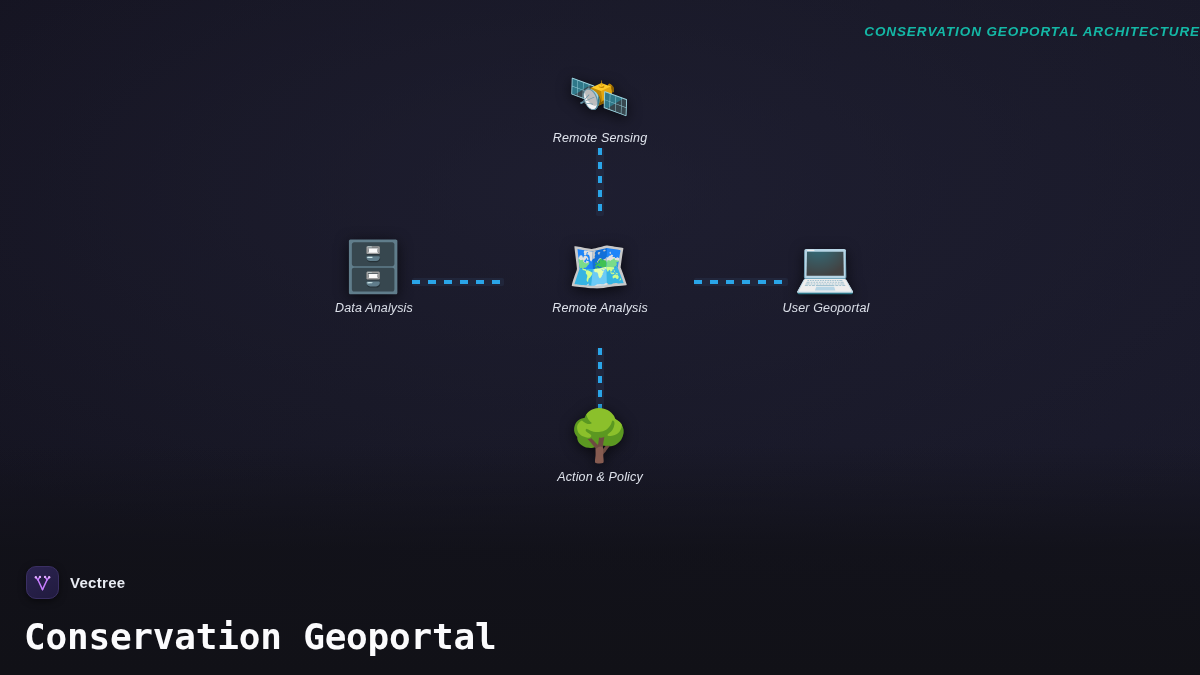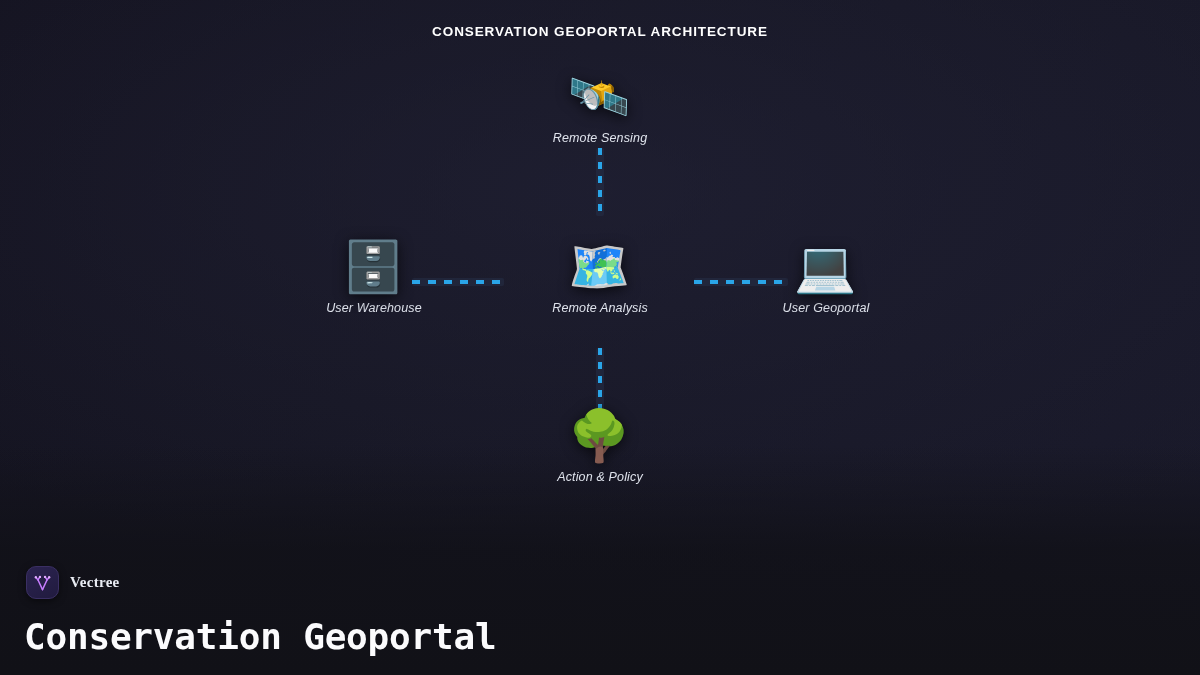--- a/index.html
+++ b/index.html
@@ -27,26 +27,27 @@
     background:radial-gradient(120% 95% at 50% 28%, rgba(36,36,58,.55) 0%, rgba(20,19,32,0) 62%);
   }
   .bg-floor{
     position:absolute; left:0; right:0; bottom:0; height:230px;
     background:linear-gradient(to bottom, rgba(14,13,20,0) 0%, rgba(16,16,22,.75) 45%, #111117 100%);
   }
 
   
   .diagram-title{
     position:absolute; top:24px; left:0; right:0;
-    text-align:center;
+    text-align:right;
     font-size:13.5px;
     font-weight:bold;
     letter-spacing:.9px;
-    color:#ffffff;
+    color:#14b8a6;
     text-transform:uppercase;
+    font-style:italic;
   }
 
   
   .canvas{ position:absolute; inset:0; }
 
   
   .node{
     position:absolute;
     width:160px;
     margin-left:-80px;
@@ -113,21 +114,21 @@
   }
   .brand-mark{
     width:33px; height:33px;
     border-radius:10px;
     background:linear-gradient(150deg,#2b2350 0%,#211b3f 100%);
     border:1px solid #3a2f63;
     display:flex; align-items:center; justify-content:center;
     box-shadow:0 2px 7px rgba(0,0,0,.5);
   }
   .brand-name{
-    font-family:Liberation Serif, serif;
+    font-family:Liberation Sans, sans-serif;
     font-size:15px;
     font-weight:bold;
     color:#e9ecf3;
     letter-spacing:.3px;
   }
   .page-title{
     position:absolute;
     left:24px; bottom:18px;
     font-family:"DejaVu Sans Mono", monospace;
     font-size:36px;
@@ -159,21 +160,21 @@
     <div class="link vertical" style="left: 600px; top: 148px; height: 68px;"></div>
     <div class="link horizontal" style="left: 412px; top: 282px; width: 92px;"></div>
     <div class="link horizontal" style="left: 694px; top: 282px; width: 94px;"></div>
     <div class="link vertical" style="left: 600px; top: 348px; height: 62px;"></div>
     <div class="node" style="left: 600px; top: 69px;">
       <span class="node-icon">🛰️</span>
       <span class="node-label">Remote Sensing</span>
     </div>
     <div class="node" style="left: 374px; top: 239px;">
       <span class="node-icon">🗄️</span>
-      <span class="node-label">User Warehouse</span>
+      <span class="node-label">Data Analysis</span>
     </div>
     <div class="node" style="left: 600px; top: 239px;">
       <span class="node-icon">🗺️</span>
       <span class="node-label">Remote Analysis</span>
     </div>
     <div class="node" style="left: 826px; top: 239px;">
       <span class="node-icon">💻</span>
       <span class="node-label">User Geoportal</span>
     </div>
     <div class="node" style="left: 600px; top: 408px;">

